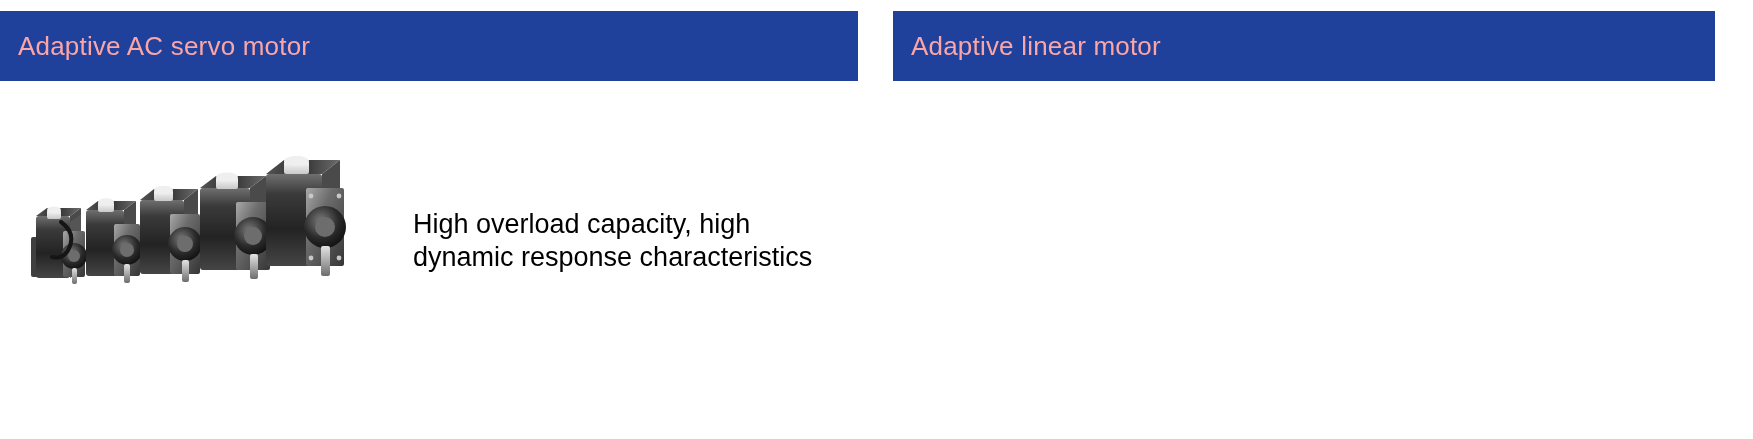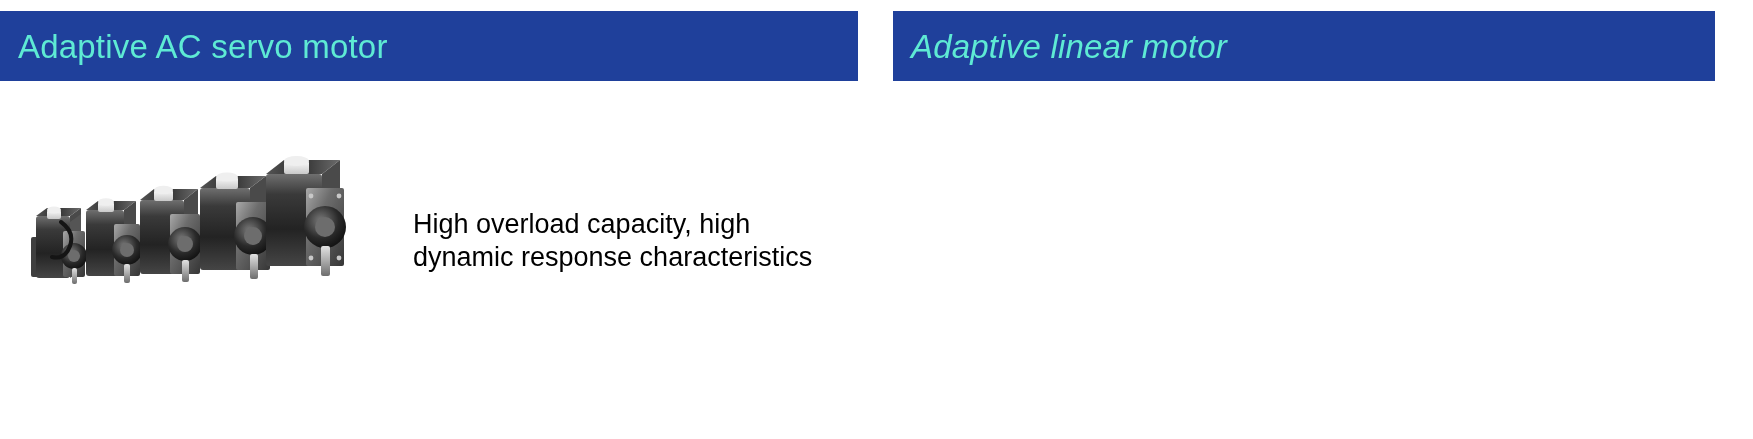--- a/index.html
+++ b/index.html
@@ -21,24 +21,24 @@
   
   .header-bar{
     position:absolute;
     height:70px;
     background:#1f409b;
     display:flex;align-items:center;
     box-sizing:border-box;
     padding-left:18px;
   }
   #header-bar-left{left:0;top:11px;width:858px;}
-  #header-bar-right{left:13px;top:11px;width:822px;font-style:italic;}
+  #header-bar-right{left:13px;top:11px;width:822px;}
   .header-title{
-    color:#5eead4;
-    font-size:33px;
+    color:#fca5a5;
+    font-size:26px;
     font-weight:400;
     letter-spacing:.2px;
     line-height:1;
     white-space:nowrap;
   }
 
   
   .caption{
     position:absolute;
     color:#000000;

